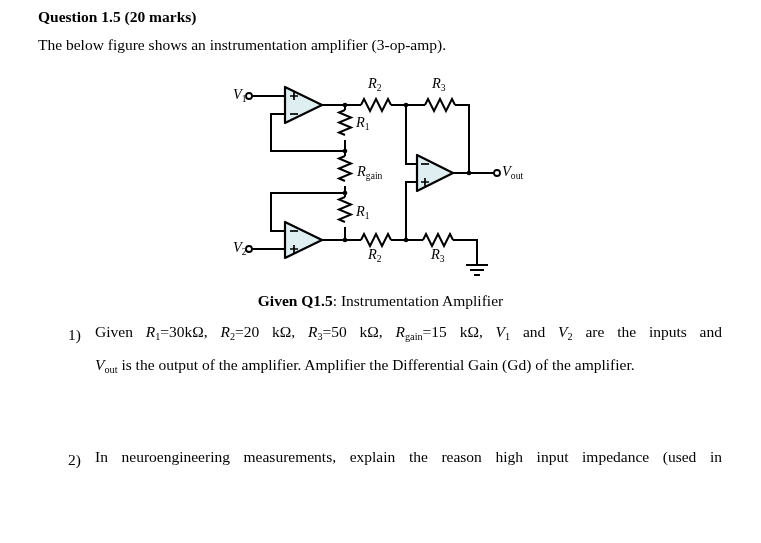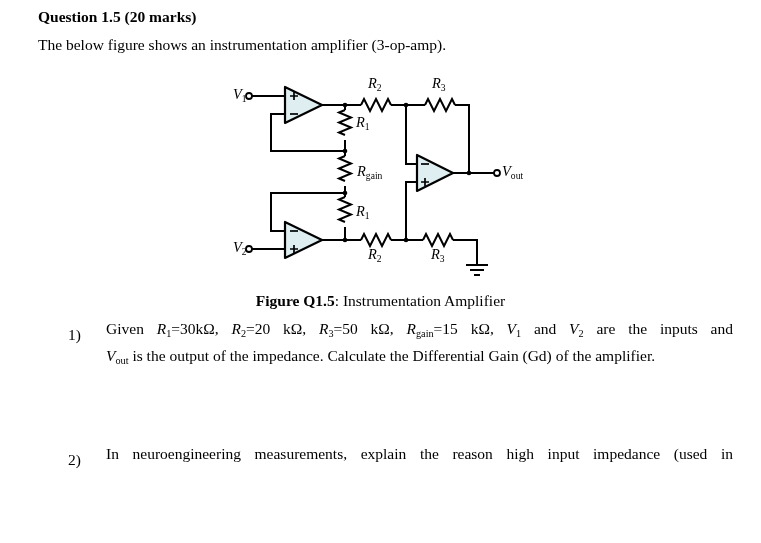--- a/index.html
+++ b/index.html
@@ -5,21 +5,21 @@
   html,body{margin:0;padding:0;background:#fff;}
   #page{
     position:relative;width:761px;height:543px;background:#ffffff;
     font-family:"Liberation Serif",serif;color:#000;overflow:hidden;
   }
   .abs{position:absolute;}
   .doc-title{left:38px;top:8px;font-size:15.5px;font-weight:bold;}
   .intro{left:38px;top:36px;font-size:15.5px;}
   .caption{left:0;top:292px;width:761px;text-align:center;font-size:15.5px;}
   .q-marker{font-size:15.5px;line-height:33px;left:68px;width:26px;}
-  .q-lines{left:106px;width:627px;font-size:15.5px;line-height:22px;}
+  .q-lines{left:95px;width:627px;font-size:15.5px;line-height:28px;}
   .q1-top{top:318px;}
   .q2-top{top:443px;}
   .jline{text-align:justify;text-align-last:justify;}
   .it{font-style:italic;}
   .bd{font-weight:bold;}
   .sb{font-size:0.66em;vertical-align:-0.28em;font-style:normal;}
   
   #circuit{left:225px;top:60px;width:320px;height:230px;margin-top:7px;}
   #circuit svg{position:absolute;left:0;top:0;}
   .clabel{position:absolute;font-size:14.5px;line-height:15px;white-space:nowrap;}
@@ -100,26 +100,26 @@
     <div class="clabel" style="left:277px;top:97px;"><span class="it">V</span><span class="sb">out</span></div>
     <div class="clabel" style="left:143px;top:9px;"><span class="it">R</span><span class="sb">2</span></div>
     <div class="clabel" style="left:207px;top:9px;"><span class="it">R</span><span class="sb">3</span></div>
     <div class="clabel" style="left:131px;top:48px;"><span class="it">R</span><span class="sb">1</span></div>
     <div class="clabel" style="left:132px;top:97px;"><span class="it">R</span><span class="sb">gain</span></div>
     <div class="clabel" style="left:131px;top:137px;"><span class="it">R</span><span class="sb">1</span></div>
     <div class="clabel" style="left:143px;top:180px;"><span class="it">R</span><span class="sb">2</span></div>
     <div class="clabel" style="left:206px;top:180px;"><span class="it">R</span><span class="sb">3</span></div>
   </div>
 
-  <div class="abs caption"><span class="bd">Figure Q1.5</span><span>: Instrumentation Amplifier</span></div>
+  <div class="abs caption"><span class="bd">Given Q1.5</span><span>: Instrumentation Amplifier</span></div>
 
   <div class="abs q-marker q1-top">1)</div>
   <div class="abs q-lines q1-top">
     <div class="jline"><span>Given </span><span class="it">R</span><span class="sb">1</span><span>=30kΩ, </span><span class="it">R</span><span class="sb">2</span><span>=20 kΩ, </span><span class="it">R</span><span class="sb">3</span><span>=50 kΩ, </span><span class="it">R</span><span class="sb">gain</span><span>=15 kΩ, </span><span class="it">V</span><span class="sb">1</span><span> and </span><span class="it">V</span><span class="sb">2</span><span> are the inputs and</span></div>
-    <div><span class="it">V</span><span class="sb">out</span><span> is the output of the impedance. Calculate the Differential Gain (Gd) of the amplifier.</span></div>
+    <div><span class="it">V</span><span class="sb">out</span><span> is the output of the amplifier. Amplifier the Differential Gain (Gd) of the amplifier.</span></div>
   </div>
 
   <div class="abs q-marker q2-top">2)</div>
   <div class="abs q-lines q2-top">
     <div class="jline"><span>In neuroengineering measurements, explain the reason high input impedance (used in</span></div>
   </div>
 
 </div>
 
 </body></html>

